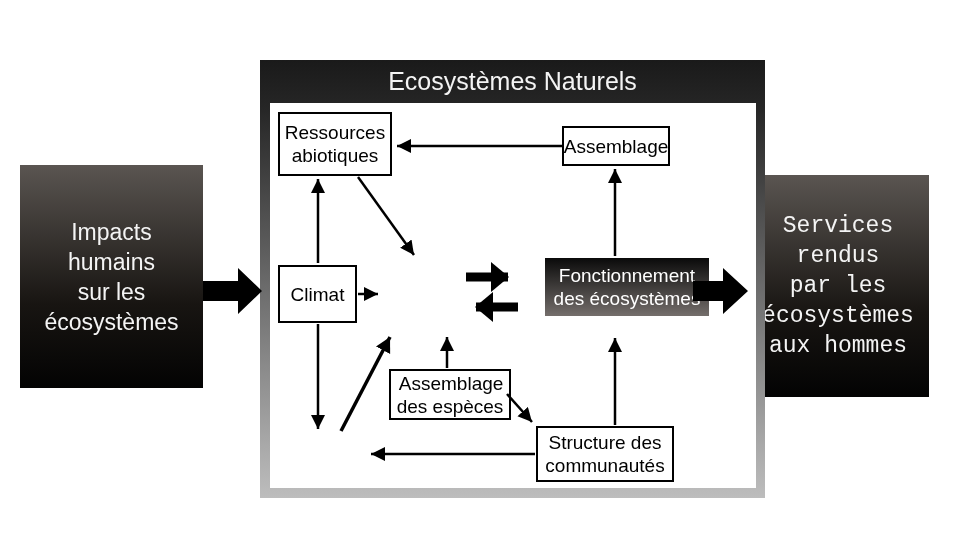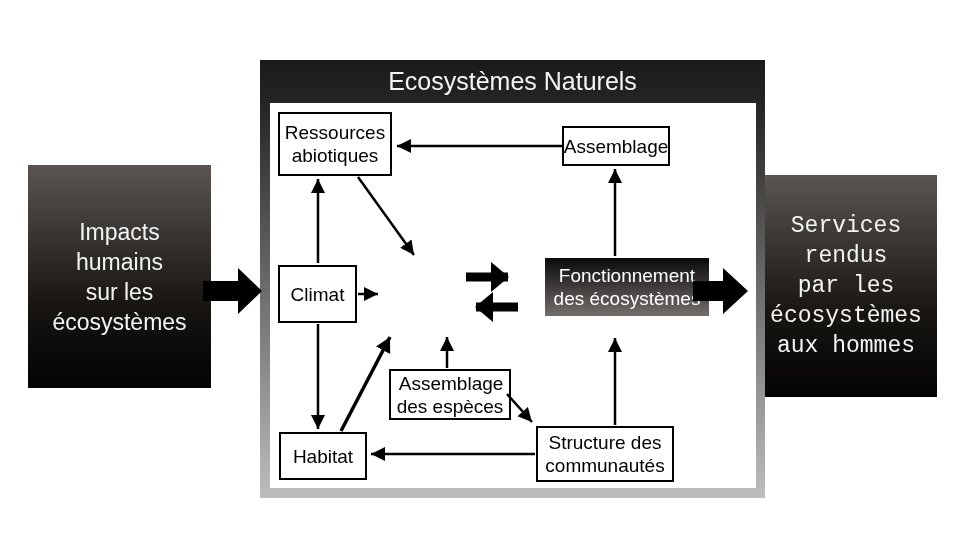--- a/index.html
+++ b/index.html
@@ -6,21 +6,20 @@
   .stage{
     position:relative;width:953px;height:557px;background:#fff;overflow:hidden;
     font-family:"Liberation Sans",sans-serif;
   }
   
   .outer-box{
     position:absolute;display:flex;align-items:center;justify-content:center;
     text-align:center;color:var(--text-light);font-size:23px;line-height:30px;
     white-space:pre-line;
     background:linear-gradient(180deg,var(--outer-top) 0%,#181512 62%,var(--outer-bottom) 100%);
-    margin-left:8px;
   }
   #left-box{left:20px;top:165px;width:183px;height:223px;}
   #right-box{left:747px;top:175px;width:182px;height:222px;font-family:Liberation Mono, monospace;}
 
   
   #eco-container{
     position:absolute;left:260px;top:60px;width:505px;height:438px;
     background:linear-gradient(180deg,var(--frame-top) 0%,#262626 11%,var(--frame-bottom) 100%);
   }
   #eco-title{
@@ -96,23 +95,20 @@
     <span>Climat</span>
   </div>
   <div class="node dark" id="n-fonctionnement">
     <span>Fonctionnement
 des écosystèmes</span>
   </div>
   <div class="node light" id="n-assemblage">
     <span>Assemblage
 des espèces</span>
   </div>
-  <div class="node light" id="n-habitat">
-    <span>Habitat</span>
-  </div>
   <div class="node light" id="n-structure">
     <span>Structure des
 communautés</span>
   </div>
 
   <svg id="arrows" width="953" height="557" viewBox="0 0 953 557">
     <defs>
       <marker id="ah" markerUnits="userSpaceOnUse" markerWidth="15" markerHeight="15" refX="14" refY="7" orient="auto">
         <path d="M0,0 L14,7 L0,14 Z" fill="#000"></path>
       </marker>

